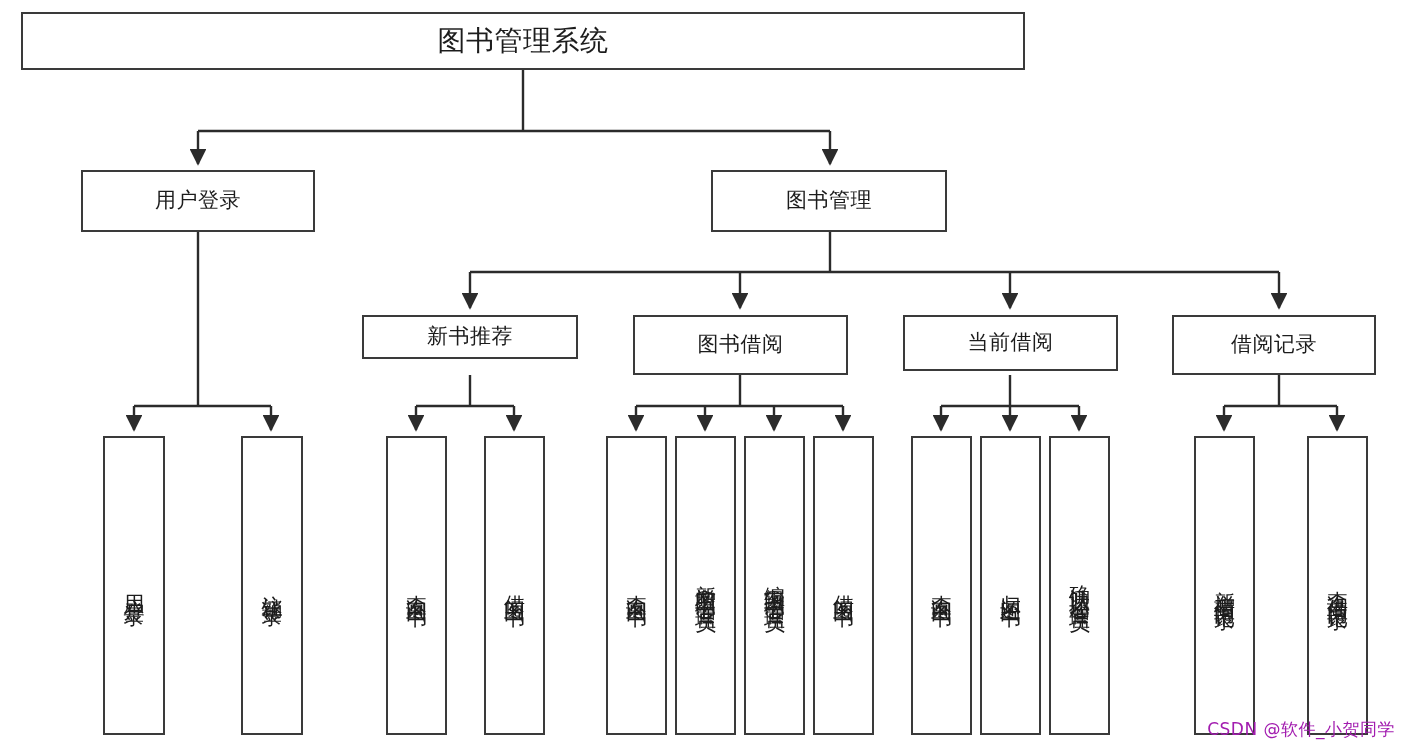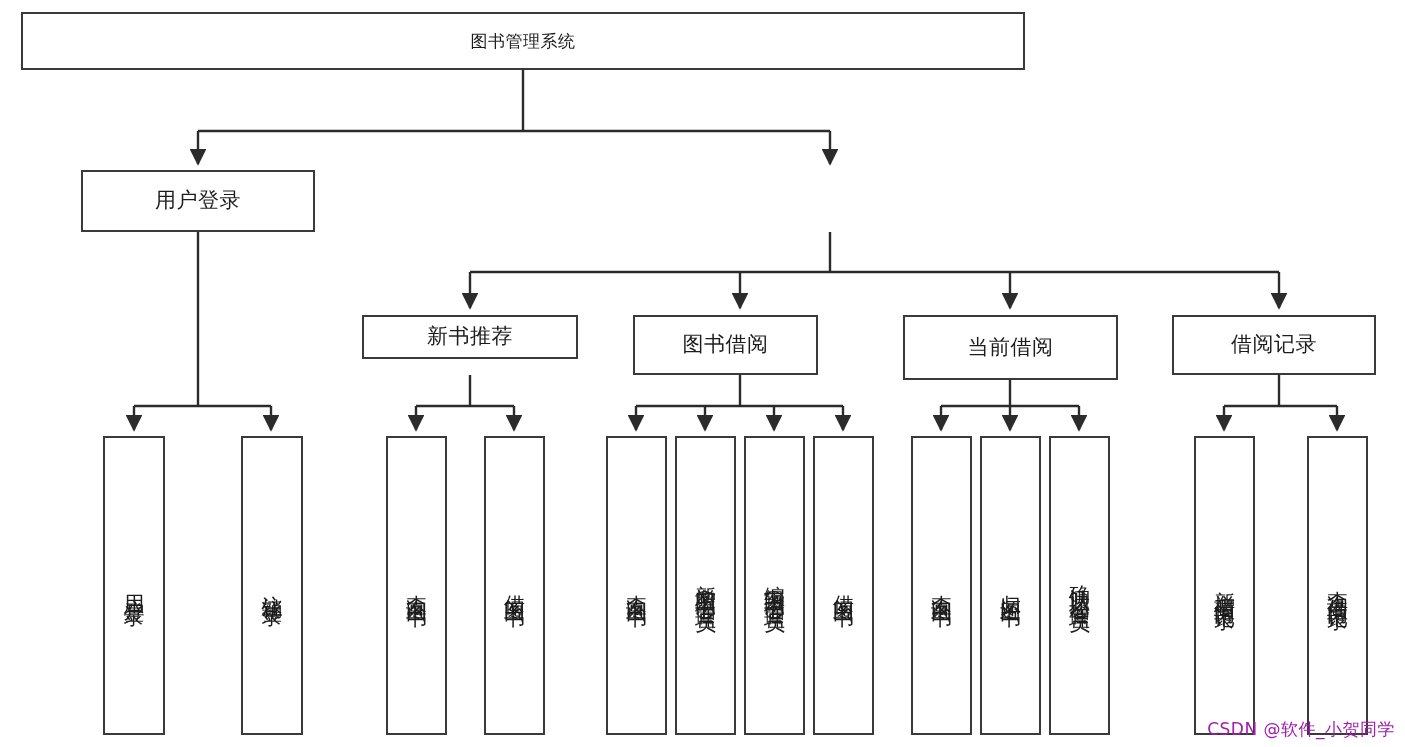--- a/index.html
+++ b/index.html
@@ -49,21 +49,21 @@
     text-orientation: upright;
     line-height: 1.15;
     letter-spacing: 4px;
     white-space: nowrap;
     align-items: center;
     justify-content: center;
     display: flex;
     text-align: center;
   }
   .node.root .node-label {
-    font-size: 17px;
+    font-size: 28px;
   }
   .watermark {
     position: absolute;
     right: 10px;
     bottom: 6px;
     font-size: 17px;
     color: #a21caf;
     letter-spacing: 0.5px;
     z-index: 5;
     white-space: nowrap;
@@ -126,28 +126,31 @@
     </g>
   </svg>
 
   <div class="node root" style="left:21px; top:12px; width:1004px; height:58px;">
     <span class="node-h node-label">图书管理系统</span>
   </div>
 
   <div class="node" style="left:81px; top:170px; width:234px; height:62px;">
     <span class="node-h node-label">用户登录</span>
   </div>
+  <div class="node" style="left:711px; top:170px; width:236px; height:62px;">
+    <span class="node-h node-label">图书管理</span>
+  </div>
 
   <div class="node" style="left:362px; top:315px; width:216px; height:44px;">
     <span class="node-h node-label">新书推荐</span>
   </div>
-  <div class="node" style="left:633px; top:315px; width:185px; height:60px;">
+  <div class="node" style="left:633px; top:315px; width:215px; height:60px;">
     <span class="node-h node-label">图书借阅</span>
   </div>
-  <div class="node" style="left:903px; top:315px; width:215px; height:65px;">
+  <div class="node" style="left:903px; top:315px; width:215px; height:56px;">
     <span class="node-h node-label">当前借阅</span>
   </div>
   <div class="node" style="left:1172px; top:315px; width:204px; height:60px;">
     <span class="node-h node-label">借阅记录</span>
   </div>
 
   <div class="node" style="left:103px; top:436px; width:62px; height:299px;">
     <span class="node-v node-label">用户登录</span>
   </div>
   <div class="node" style="left:241px; top:436px; width:62px; height:299px;">

